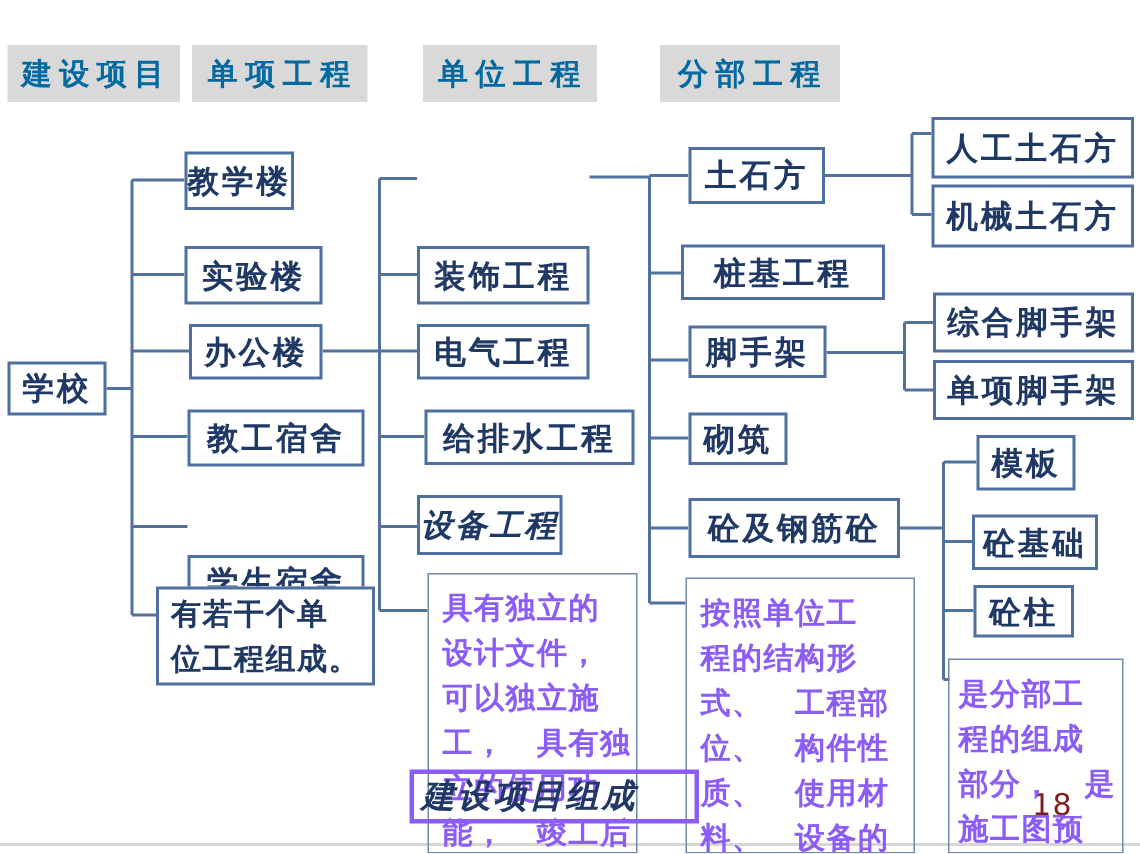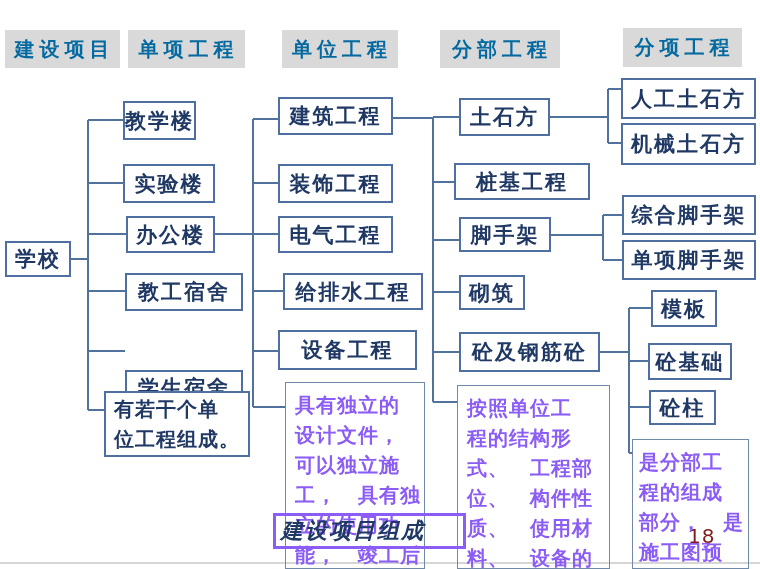--- a/index.html
+++ b/index.html
@@ -52,37 +52,35 @@
     <path d="M600 352 H629 M629 308 V453 M629 308 H651 M629 361 H648 M629 407 H649 M629 453 H633" stroke="#52729e" stroke-width="2" fill="none"></path>
   </svg>
 
   <div id="bottom-rule"></div>
   <div id="page-number">18</div>
 
   <div class="hdr" style="left:5px;top:30px;width:115px;height:38px;">建设项目</div>
   <div class="hdr" style="left:128px;top:30px;width:117px;height:38px;">单项工程</div>
   <div class="hdr" style="left:282px;top:30px;width:116px;height:38px;">单位工程</div>
   <div class="hdr" style="left:440px;top:30px;width:120px;height:38px;">分部工程</div>
-  <div class="hdr" style="left:623px;top:28px;width:119px;height:39px;">分项工程</div>
 
   <div class="bx" style="left:5px;top:241px;width:66px;height:36px;">学校</div>
 
   <div class="bx" style="left:123px;top:101px;width:73px;height:39px;">教学楼</div>
   <div class="bx" style="left:123px;top:164px;width:92px;height:39px;">实验楼</div>
   <div class="bx" style="left:126px;top:216px;width:89px;height:37px;">办公楼</div>
   <div class="bx" style="left:125px;top:273px;width:118px;height:38px;">教工宿舍</div>
   <div class="bx" style="left:125px;top:334px;width:118px;height:36px;margin-top:36px;">学生宿舍</div>
   <div class="bx multi" style="left:104px;top:391px;width:146px;height:66px;">有若干个单
 位工程组成。</div>
 
-  <div class="bx" style="left:278px;top:97px;width:115px;height:38px;">建筑工程</div>
   <div class="bx" style="left:278px;top:164px;width:115px;height:39px;">装饰工程</div>
   <div class="bx" style="left:278px;top:216px;width:115px;height:37px;">电气工程</div>
   <div class="bx" style="left:283px;top:273px;width:140px;height:37px;">给排水工程</div>
-  <div class="bx" style="left:278px;top:330px;width:139px;height:40px;">设备工程</div>
+  <div class="bx" style="left:278px;top:330px;width:97px;height:40px;font-style:italic;">设备工程</div>
   <div class="note" style="left:285px;top:382px;width:140px;height:187px;">具有独立的
 设计文件，
 可以独立施
 工，　具有独
 立的使用功
 能，　竣工后</div>
 
   <div class="bx" style="left:459px;top:98px;width:91px;height:38px;">土石方</div>
   <div class="bx" style="left:454px;top:163px;width:136px;height:37px;">桩基工程</div>
   <div class="bx" style="left:459px;top:217px;width:92px;height:35px;">脚手架</div>

